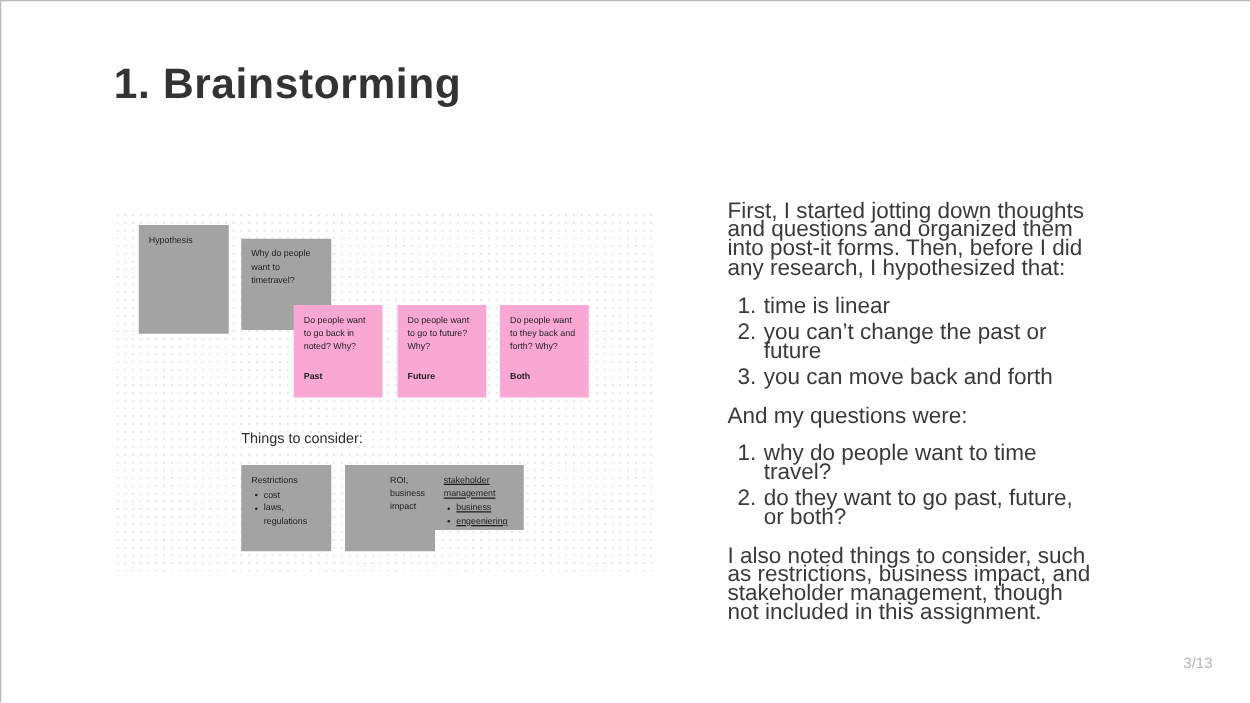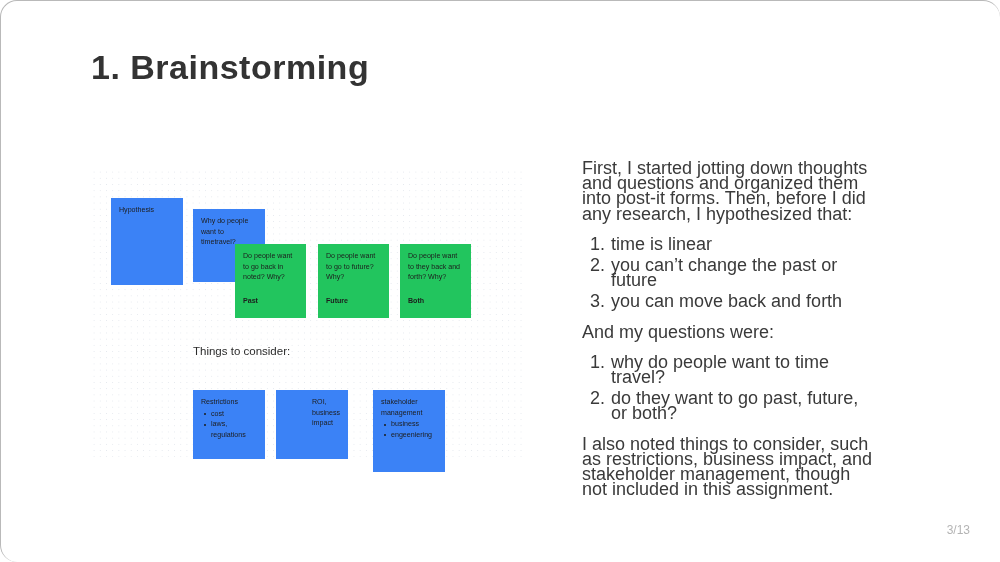--- a/index.html
+++ b/index.html
@@ -12,21 +12,20 @@
   }
   .slide {
     position: relative;
     width: 1000px;
     height: 562px;
     background: #ffffff;
     border-top: 1px solid #b9b9b9;
     border-left: 1px solid #b9b9b9;
     box-sizing: border-box;
     overflow: hidden;
-    border-radius: 17px;
   }
 
   
   .slide-title {
     position: absolute;
     left: 90px;
     top: 47px;
     font-size: 34px;
     font-weight: bold;
     letter-spacing: 0.5px;
@@ -49,22 +48,22 @@
   
   .note {
     position: absolute;
     box-sizing: border-box;
     padding: 7px 8px 6px 8px;
     font-size: 7.1px;
     line-height: 10.6px;
     color: #1d1d1d;
     overflow: hidden;
   }
-  .note.blue  { background: #3b82f6; margin-top: 18px; }
-  .note.gray  { background: #22c55e; }
+  .note.blue  { background: #a3a3a3; }
+  .note.gray  { background: #f9a8d4; }
 
   .note .head {
     display: block;
     margin: 0 0 1px 0;
   }
   .note .line {
     display: block;
   }
   .note ul {
     margin: 1px 0 0 0;
@@ -93,21 +92,21 @@
 
   
   #note-hypothesis      { left: 110px; top: 179px; width: 72px;  height: 87px; }
   #note-why-timetravel  { left: 192px; top: 190px; width: 72px;  height: 73px; }
   #note-past            { left: 234px; top: 243px; width: 71px;  height: 74px; }
   #note-future          { left: 317px; top: 243px; width: 71px;  height: 74px; }
   #note-both            { left: 399px; top: 243px; width: 71px;  height: 74px; }
 
   #note-restrictions    { left: 192px; top: 371px; width: 72px;  height: 69px; }
   #note-roi             { left: 275px; top: 371px; width: 72px;  height: 69px; padding-left: 36px; }
-  #note-stakeholder     { left: 372px; top: 371px; width: 72px;  height: 82px; }
+  #note-stakeholder     { left: 346px; top: 371px; width: 72px;  height: 52px; text-decoration: underline; }
 
   
   .board-heading {
     position: absolute;
     left: 192px;
     top: 344px;
     font-size: 11.5px;
     color: #2b2b2b;
     white-space: nowrap;
   }

